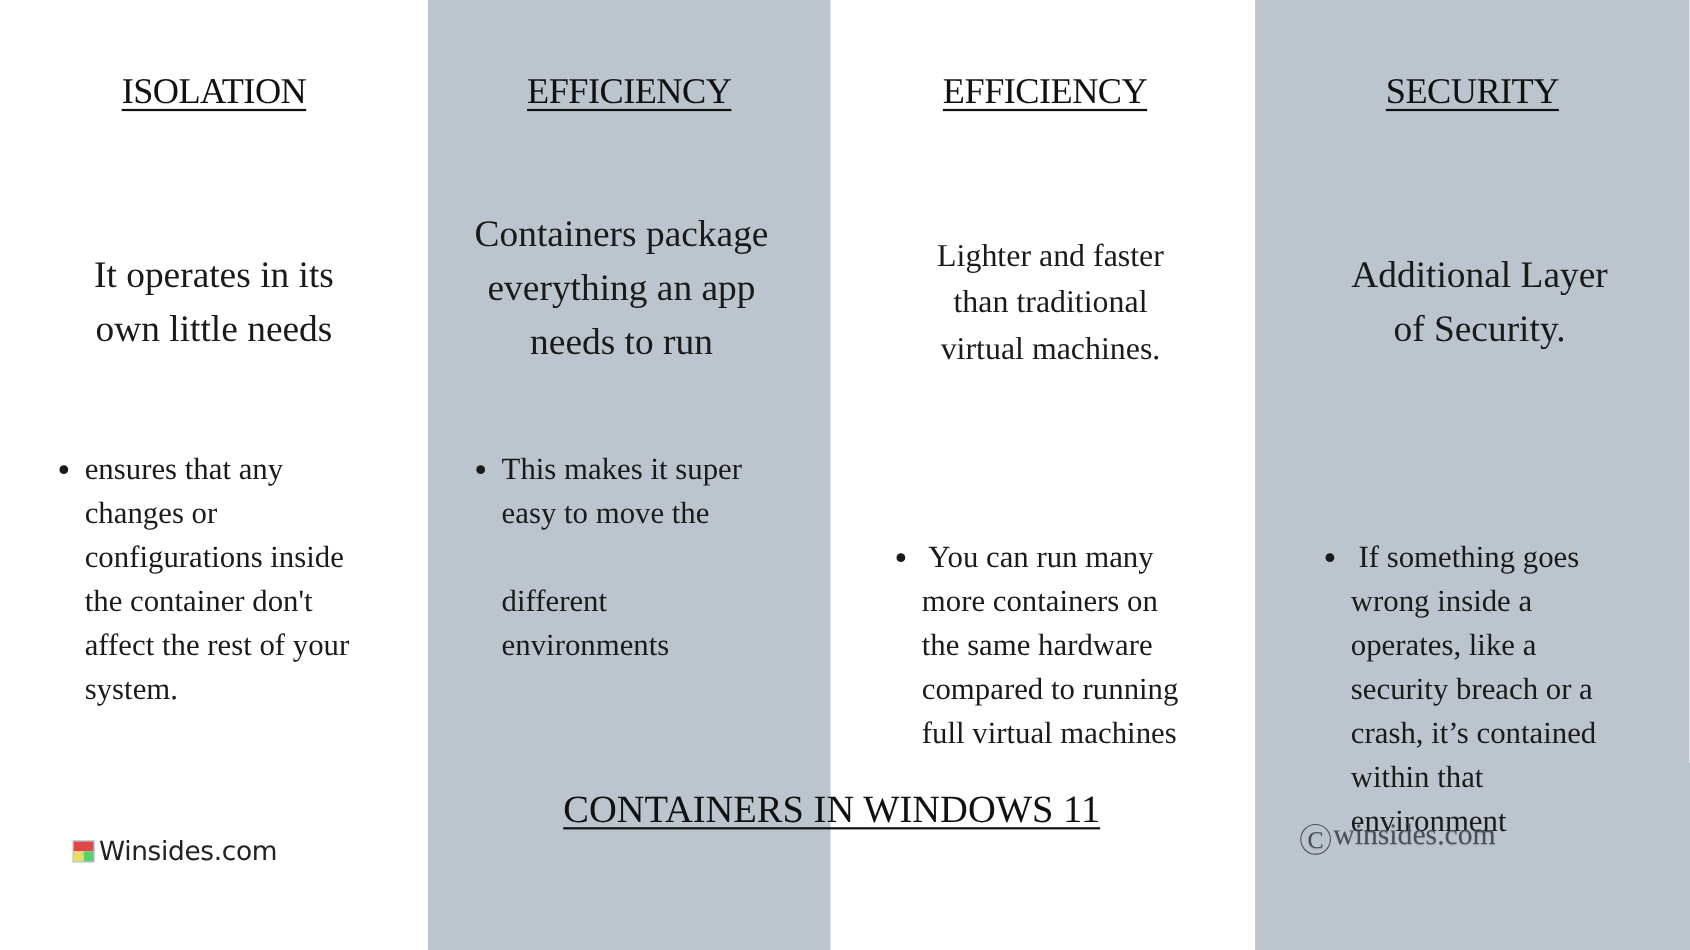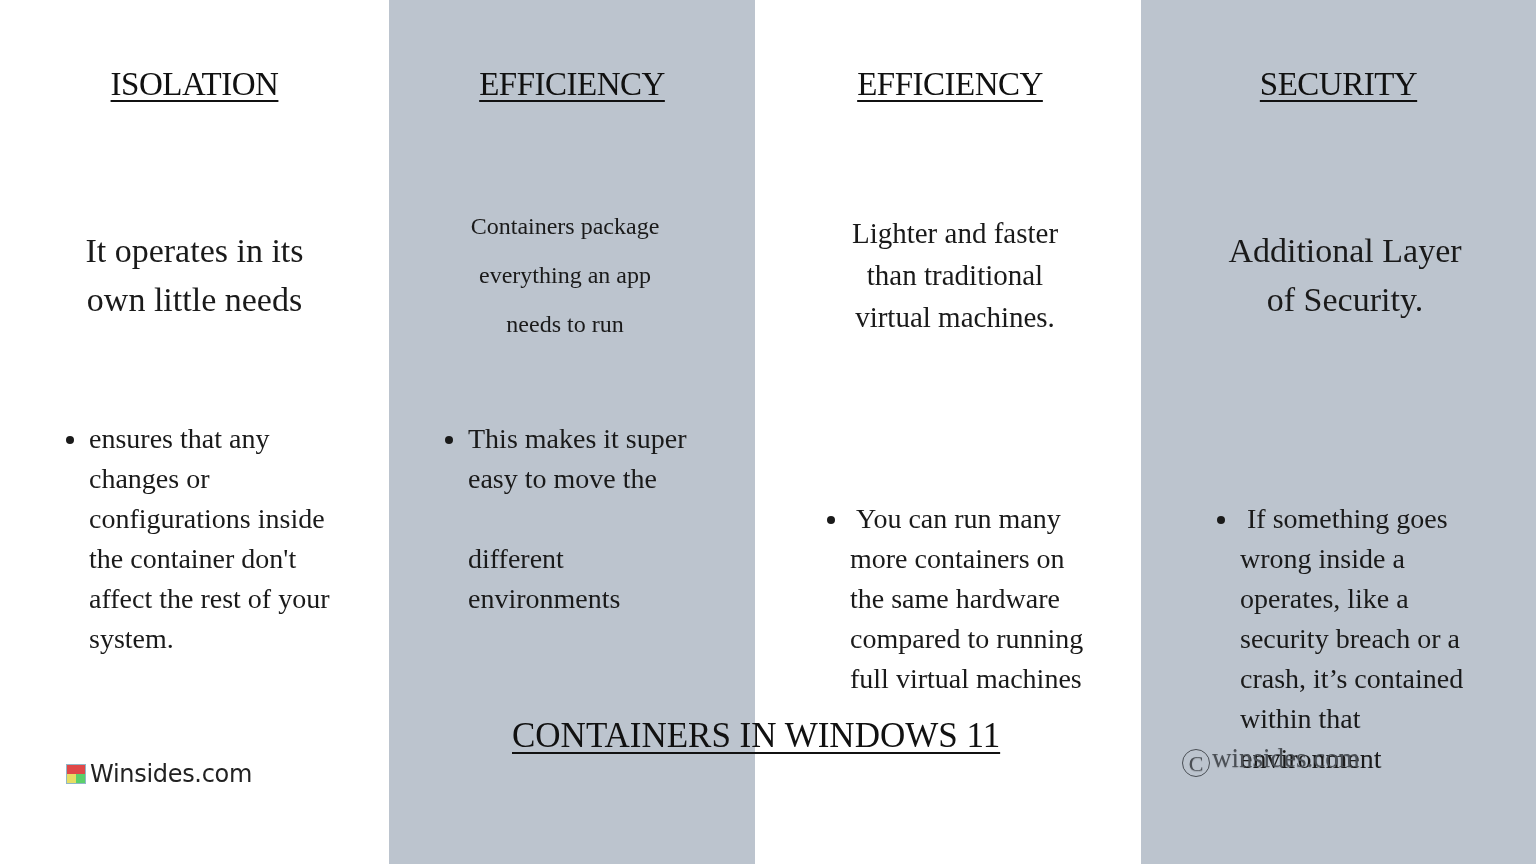--- a/index.html
+++ b/index.html
@@ -4,21 +4,21 @@
 <style>
   html, body { margin:0; padding:0; }
   body { width:1536px; height:864px; position:relative; overflow:hidden; background:#ffffff;
          font-family:"DejaVu Serif","Liberation Serif",serif; color:#1a1a1a; }
   .col { position:absolute; top:0; height:864px; }
   .gray { background:#bcc4ce; }
   .heading { position:absolute; text-align:center; font-size:33px; text-decoration:underline;
              text-underline-offset:5px; text-decoration-thickness:2px; color:#111; letter-spacing:-0.5px;
              font-family:"Liberation Serif", serif; }
   .subtitle { position:absolute; text-align:center; font-family:"Liberation Serif", serif; color:#1a1a1a; }
-  .bullets { position:absolute; margin:16px; padding-left:26px; font-family:"Liberation Serif", serif;
+  .bullets { position:absolute; margin:4px; padding-left:26px; font-family:"Liberation Serif", serif;
              font-size:28px; line-height:40px; color:#1a1a1a; }
   .bullets li { margin:0; }
   .footer-title { position:absolute; left:512px; top:716px; font-family:"Liberation Serif", serif;
                   font-size:35px; text-decoration:underline; text-underline-offset:5px;
                   text-decoration-thickness:2px; color:#111; white-space:nowrap; }
   .brand { position:absolute; left:66px; top:760px; display:flex; align-items:center; gap:4px; }
   .logo { width:20px; height:20px; display:grid; grid-template-columns:1fr 1fr; grid-template-rows:1fr 1fr;
           border:1px solid #8fb7c7; box-sizing:border-box; }
   .logo .r { grid-column:1 / span 2; background:#e04848; }
   .logo .y { background:#e7dd63; }
@@ -39,21 +39,21 @@
 
 <div class="heading" style="left:0;width:389px;top:66px;text-align:center;">ISOLATION</div>
 <div class="heading" style="left:389px;width:366px;top:66px;">EFFICIENCY</div>
 <div class="heading" style="left:755px;width:390px;top:66px;">EFFICIENCY</div>
 <div class="heading" style="left:1141px;width:395px;top:66px;">SECURITY</div>
 
 <div class="subtitle" style="left:0;width:389px;top:226px;font-size:34px;line-height:49px;">
   <div>It operates in its</div>
   <div>own little needs</div>
 </div>
-<div class="subtitle" style="left:380px;width:370px;top:202px;font-size:24px;line-height:49px;">
+<div class="subtitle" style="left:380px;width:370px;top:189px;font-size:34px;line-height:49px;">
   <div>Containers package</div>
   <div>everything an app</div>
   <div>needs to run</div>
 </div>
 <div class="subtitle" style="left:760px;width:390px;top:212px;font-size:29px;line-height:42px;">
   <div>Lighter and faster</div>
   <div>than traditional</div>
   <div>virtual machines.</div>
 </div>
 <div class="subtitle" style="left:1150px;width:390px;top:226px;font-size:34px;line-height:49px;">

